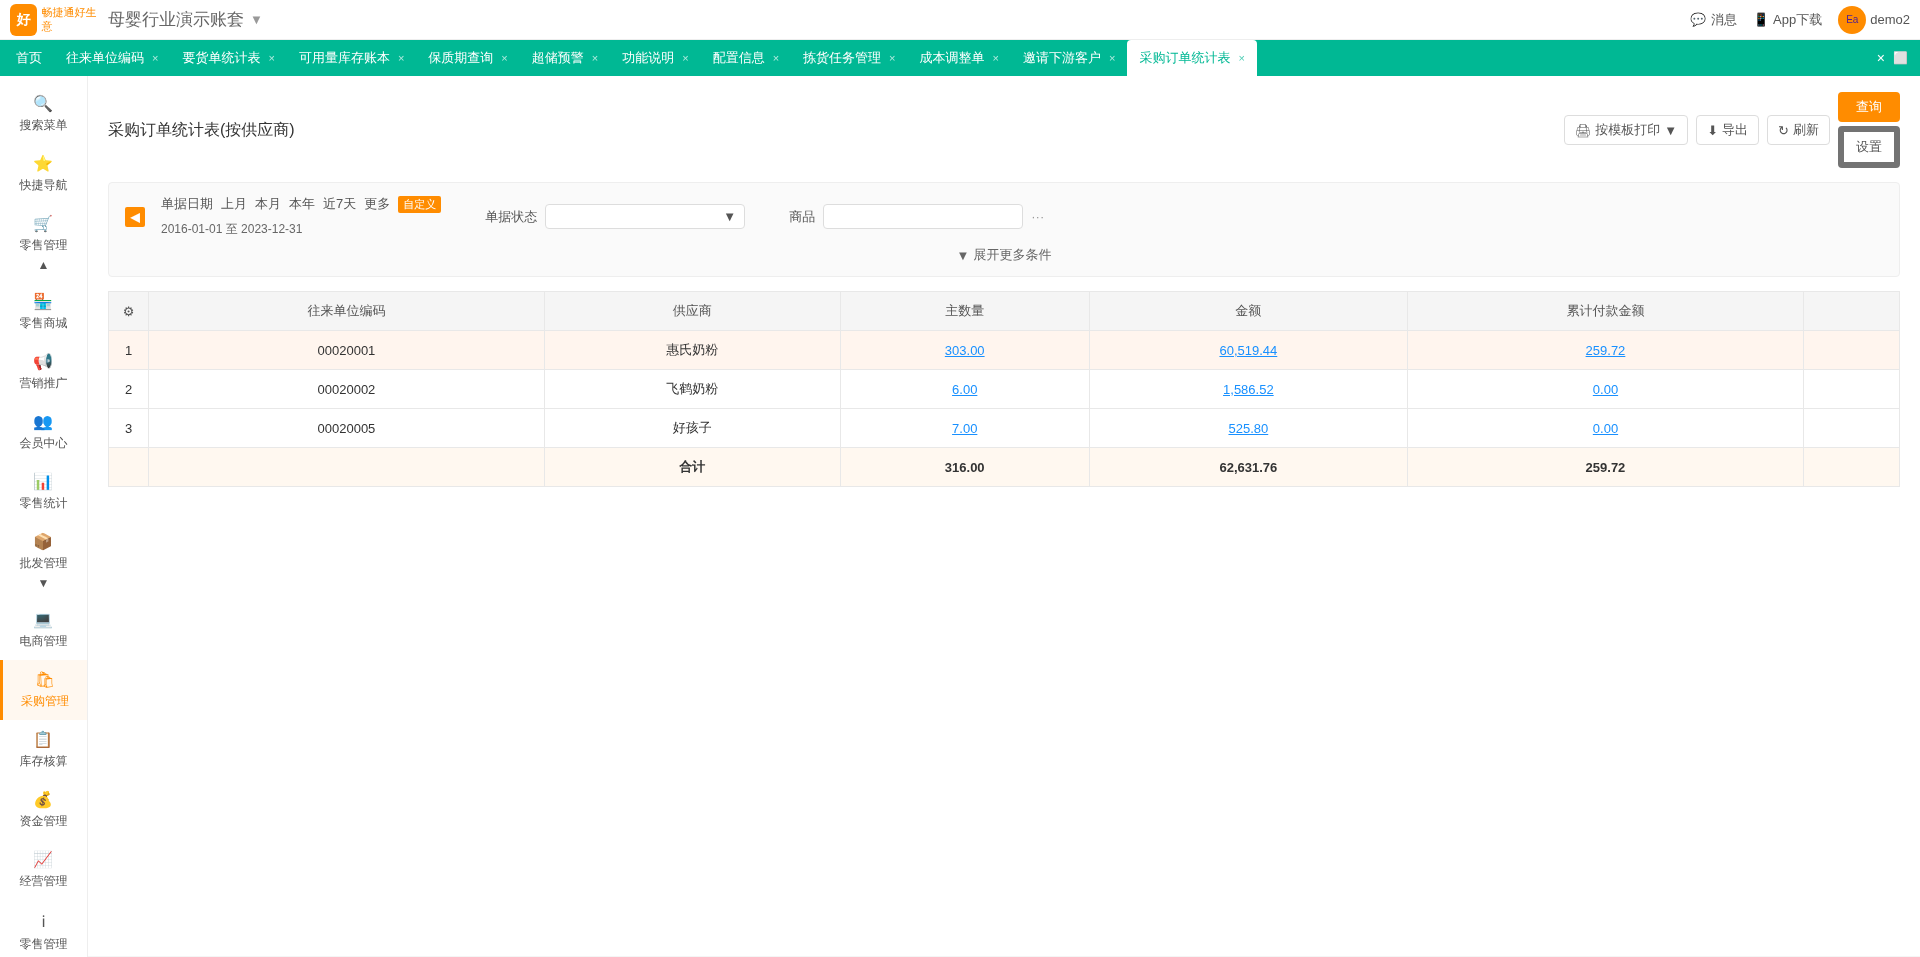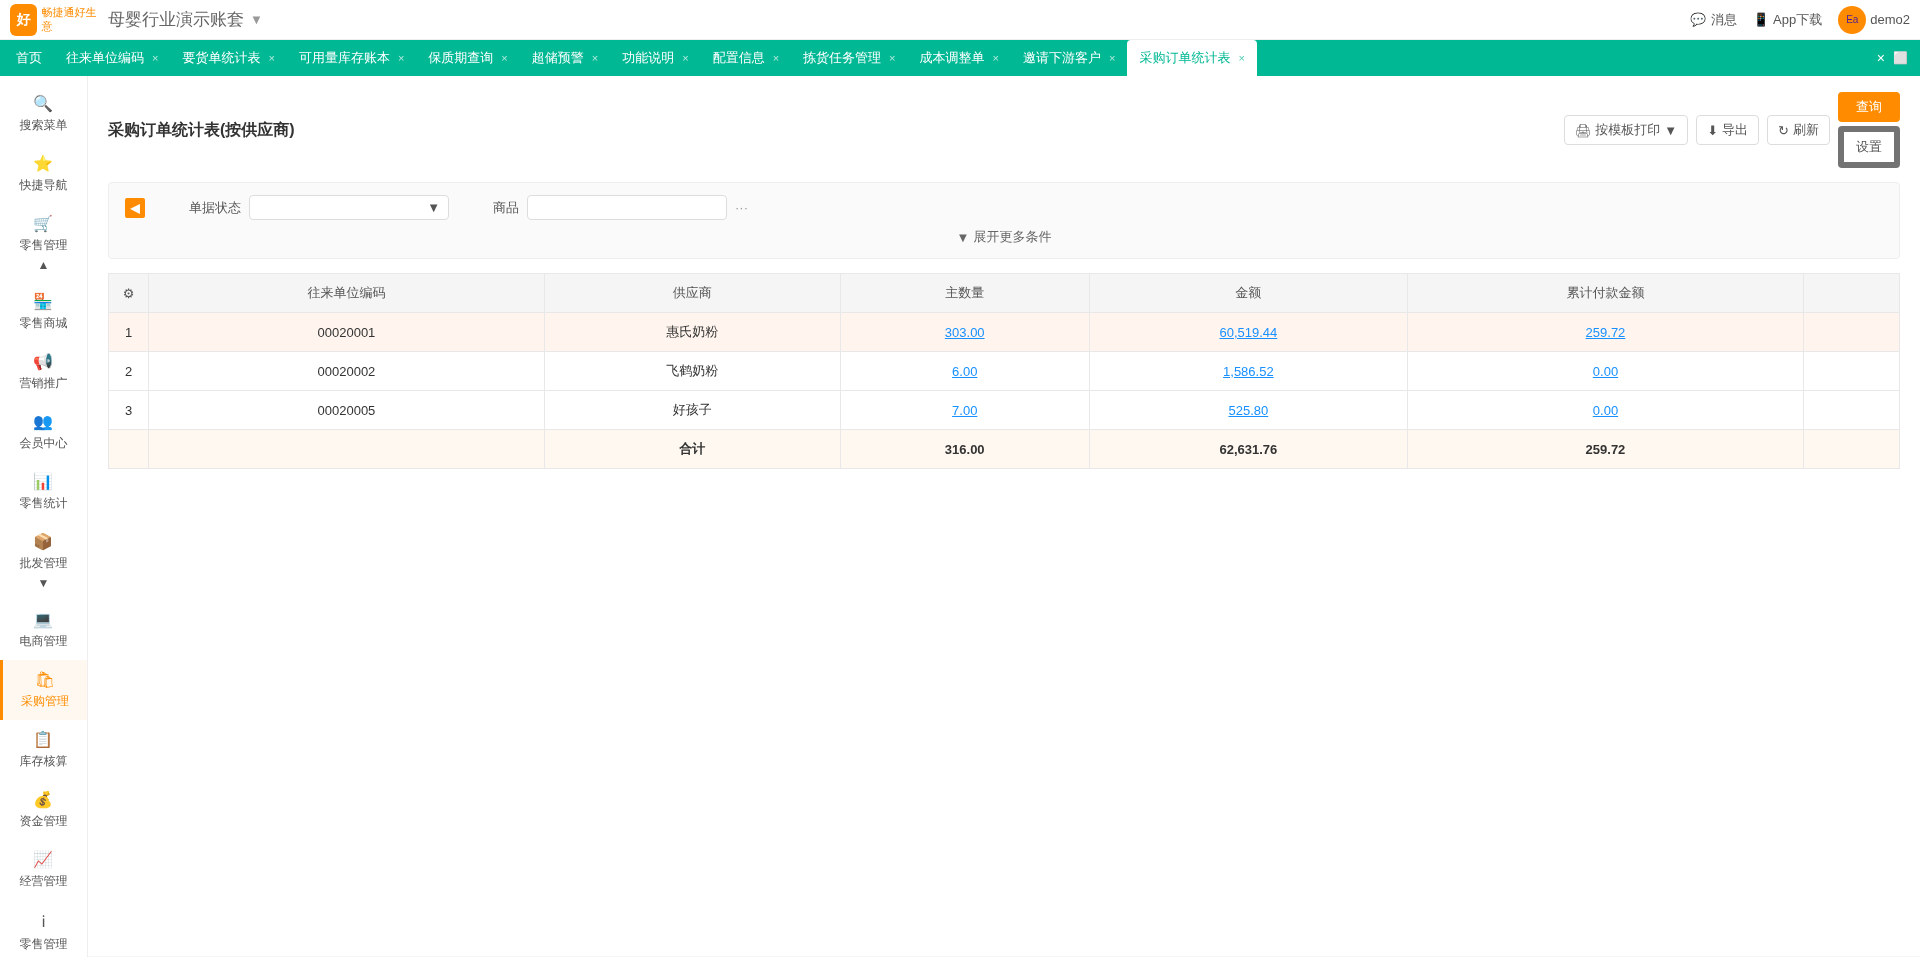--- a/index.html
+++ b/index.html
@@ -20,21 +20,21 @@
     
     .nav-tabs { display: flex; align-items: center; background: #00b894; height: 36px; padding: 0 4px; gap: 0; overflow: hidden; }
     .nav-tab { display: flex; align-items: center; height: 36px; padding: 0 12px; color: #fff; font-size: 13px; cursor: pointer; white-space: nowrap; position: relative; gap: 4px; }
     .nav-tab.active { background: #fff; color: #00b894; border-radius: 4px 4px 0 0; }
     .nav-tab .close-x { font-size: 11px; color: inherit; opacity: 0.7; margin-left: 4px; }
     .nav-tab.active .close-x { color: #00b894; }
     .nav-close-btn { margin-left: auto; display: flex; align-items: center; gap: 8px; color: #fff; font-size: 16px; cursor: pointer; padding: 0 8px; }
 
     
     .page-header { display: flex; align-items: center; justify-content: space-between; margin-bottom: 14px; }
-    .page-title { font-size: 16px; font-weight: bold; color: #333; }
+    .page-title { font-size: 16px; font-weight: normal; color: #333; }
     .btn-print { display: flex; align-items: center; gap: 4px; border: 1px solid #ddd; background: #fff; padding: 5px 10px; border-radius: 4px; cursor: pointer; color: #555; font-size: 13px; }
     .btn-export { display: flex; align-items: center; gap: 4px; border: 1px solid #ddd; background: #fff; padding: 5px 10px; border-radius: 4px; cursor: pointer; color: #555; font-size: 13px; }
     .btn-refresh { display: flex; align-items: center; gap: 4px; border: 1px solid #ddd; background: #fff; padding: 5px 10px; border-radius: 4px; cursor: pointer; color: #555; font-size: 13px; }
     .btn-query { background: #ff8c00; color: #fff; border: none; padding: 6px 18px; border-radius: 4px; cursor: pointer; font-size: 13px; }
     .btn-settings { background: #fff; color: #555; border: 6px solid #737373; padding: 6px 12px; border-radius: 4px; cursor: pointer; font-size: 13px; display: block; text-align: center; }
 
     
     .filter-area { background: #fafafa; border: 1px solid #eee; border-radius: 4px; padding: 12px 16px; margin-bottom: 14px; }
     .filter-row { display: flex; align-items: center; gap: 16px; flex-wrap: wrap; }
     .filter-label { color: #555; font-size: 13px; white-space: nowrap; }
@@ -238,20 +238,32 @@
           <div style="display:flex; flex-direction:column; gap:4px;">
             <button class="btn-query">查询</button>
             <button class="btn-settings">设置</button>
           </div>
         </div>
       </div>
 
       <div class="filter-area">
         <div class="filter-row">
           <button class="filter-toggle-btn">◀</button>
+          <div class="filter-date-section">
+            <div class="date-row">
+              <span class="filter-label">单据日期</span>
+              <span class="date-shortcut">上月</span>
+              <span class="date-shortcut">本月</span>
+              <span class="date-shortcut">本年</span>
+              <span class="date-shortcut">近7天</span>
+              <span class="date-shortcut">更多</span>
+              <span class="date-custom-badge">自定义</span>
+            </div>
+            <div class="date-range-text">2016-01-01 至 2023-12-31</div>
+          </div>
           <div class="filter-col">
             <span class="filter-label">单据状态</span>
             <div class="filter-select">
               <span></span>
               <span>▼</span>
             </div>
           </div>
           <div class="filter-col">
             <span class="filter-label">商品</span>
             <input class="filter-input" type="text" style="">

